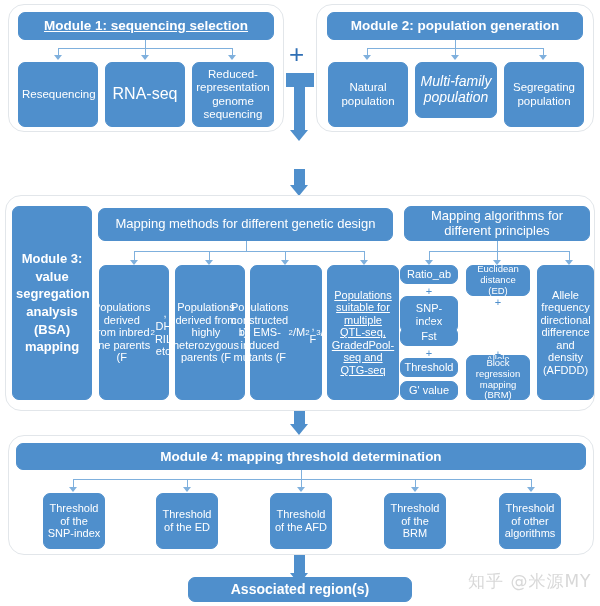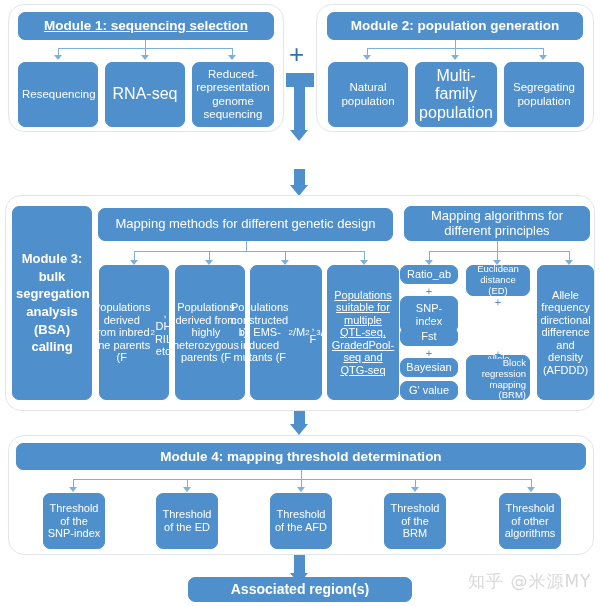--- a/index.html
+++ b/index.html
@@ -124,42 +124,42 @@
   <div class="ln v" style="left:367px;top:48px;height:8px;"></div>
   <div class="ln v" style="left:455px;top:48px;height:8px;"></div>
   <div class="ln v" style="left:543px;top:48px;height:8px;"></div>
   <div class="arrowdown" style="left:363px;top:55px;"></div>
   <div class="arrowdown" style="left:451px;top:55px;"></div>
   <div class="arrowdown" style="left:539px;top:55px;"></div>
 
   <div class="box" style="left:328px;top:62px;width:80px;height:65px;font-size:11.5px;">
     <span>Natural population</span>
   </div>
-  <div class="box" style="left:415px;top:62px;width:82px;height:65px;font-size:16px;">
+  <div class="box" style="left:415px;top:62px;width:82px;height:56px;font-size:14px;font-style:italic;">
     <span>Multi-family population</span>
   </div>
   <div class="box" style="left:504px;top:62px;width:80px;height:65px;font-size:11.5px;">
     <span>Segregating population</span>
   </div>
 
   <div class="plusmark" style="left:289px;top:41px;">
     <span>+</span>
   </div>
   <div class="fatline" style="left:286px;top:73px;width:28px;height:14px;"></div>
   <div class="fatline" style="left:294px;top:87px;width:11px;height:44px;"></div>
   <div class="fathead" style="left:290px;top:130px;"></div>
 
 
   <div class="fatline" style="left:294px;top:169px;width:11px;height:17px;"></div>
   <div class="fathead" style="left:290px;top:185px;"></div>
 
   <div class="group-frame" style="left:5px;top:195px;width:590px;height:216px;"></div>
 
   <div class="box hdr" style="left:12px;top:206px;width:80px;height:194px;font-size:13px;line-height:1.35;">
-    <span>Module 3: bulk segregation analysis (BSA) calling</span>
+    <span>Module 3: value segregation analysis (BSA) mapping</span>
   </div>
 
   <div class="box" style="left:98px;top:208px;width:295px;height:33px;font-size:13px;">
     <span>Mapping methods for different genetic design</span>
   </div>
 
   <div class="box" style="left:404px;top:206px;width:186px;height:35px;font-size:13px;">
     Mapping algorithms for different principles
   </div>
 
@@ -208,42 +208,42 @@
   <div class="smallplus" style="left:400px;top:317px;width:58px;">
     +
   </div>
   <div class="box" style="left:400px;top:327px;width:58px;height:19px;font-size:11px;">
     Fst
   </div>
   <div class="smallplus" style="left:400px;top:348px;width:58px;">
     +
   </div>
   <div class="box" style="left:400px;top:358px;width:58px;height:19px;font-size:11px;">
-    Bayesian
+    Threshold
   </div>
   <div class="smallplus" style="left:400px;top:379px;width:58px;">
     +
   </div>
   <div class="box" style="left:400px;top:381px;width:58px;height:19px;font-size:11px;">
     G' value
   </div>
 
   <div class="box" style="left:466px;top:265px;width:64px;height:31px;font-size:9.5px;">
     Euclidean distance (ED)
   </div>
   <div class="smallplus" style="left:466px;top:297px;width:64px;">
     +
   </div>
   <div class="box" style="left:466px;top:307px;width:64px;height:41px;font-size:9.5px;margin-top:48px;">
     Allele frequency differenc (AFD)
   </div>
   <div class="smallplus" style="left:466px;top:349px;width:64px;">
     +
   </div>
-  <div class="box" style="left:466px;top:359px;width:64px;height:41px;font-size:9.5px;text-align:right;">
+  <div class="box" style="left:466px;top:359px;width:64px;height:41px;font-size:9.5px;">
     Block regression mapping (BRM)
   </div>
 
   <div class="box" style="left:537px;top:265px;width:57px;height:135px;font-size:11px;">
     Allele frequency directional difference and density (AFDDD)
   </div>
 
   <div class="fatline" style="left:294px;top:411px;width:11px;height:14px;"></div>
   <div class="fathead" style="left:290px;top:424px;"></div>
 

